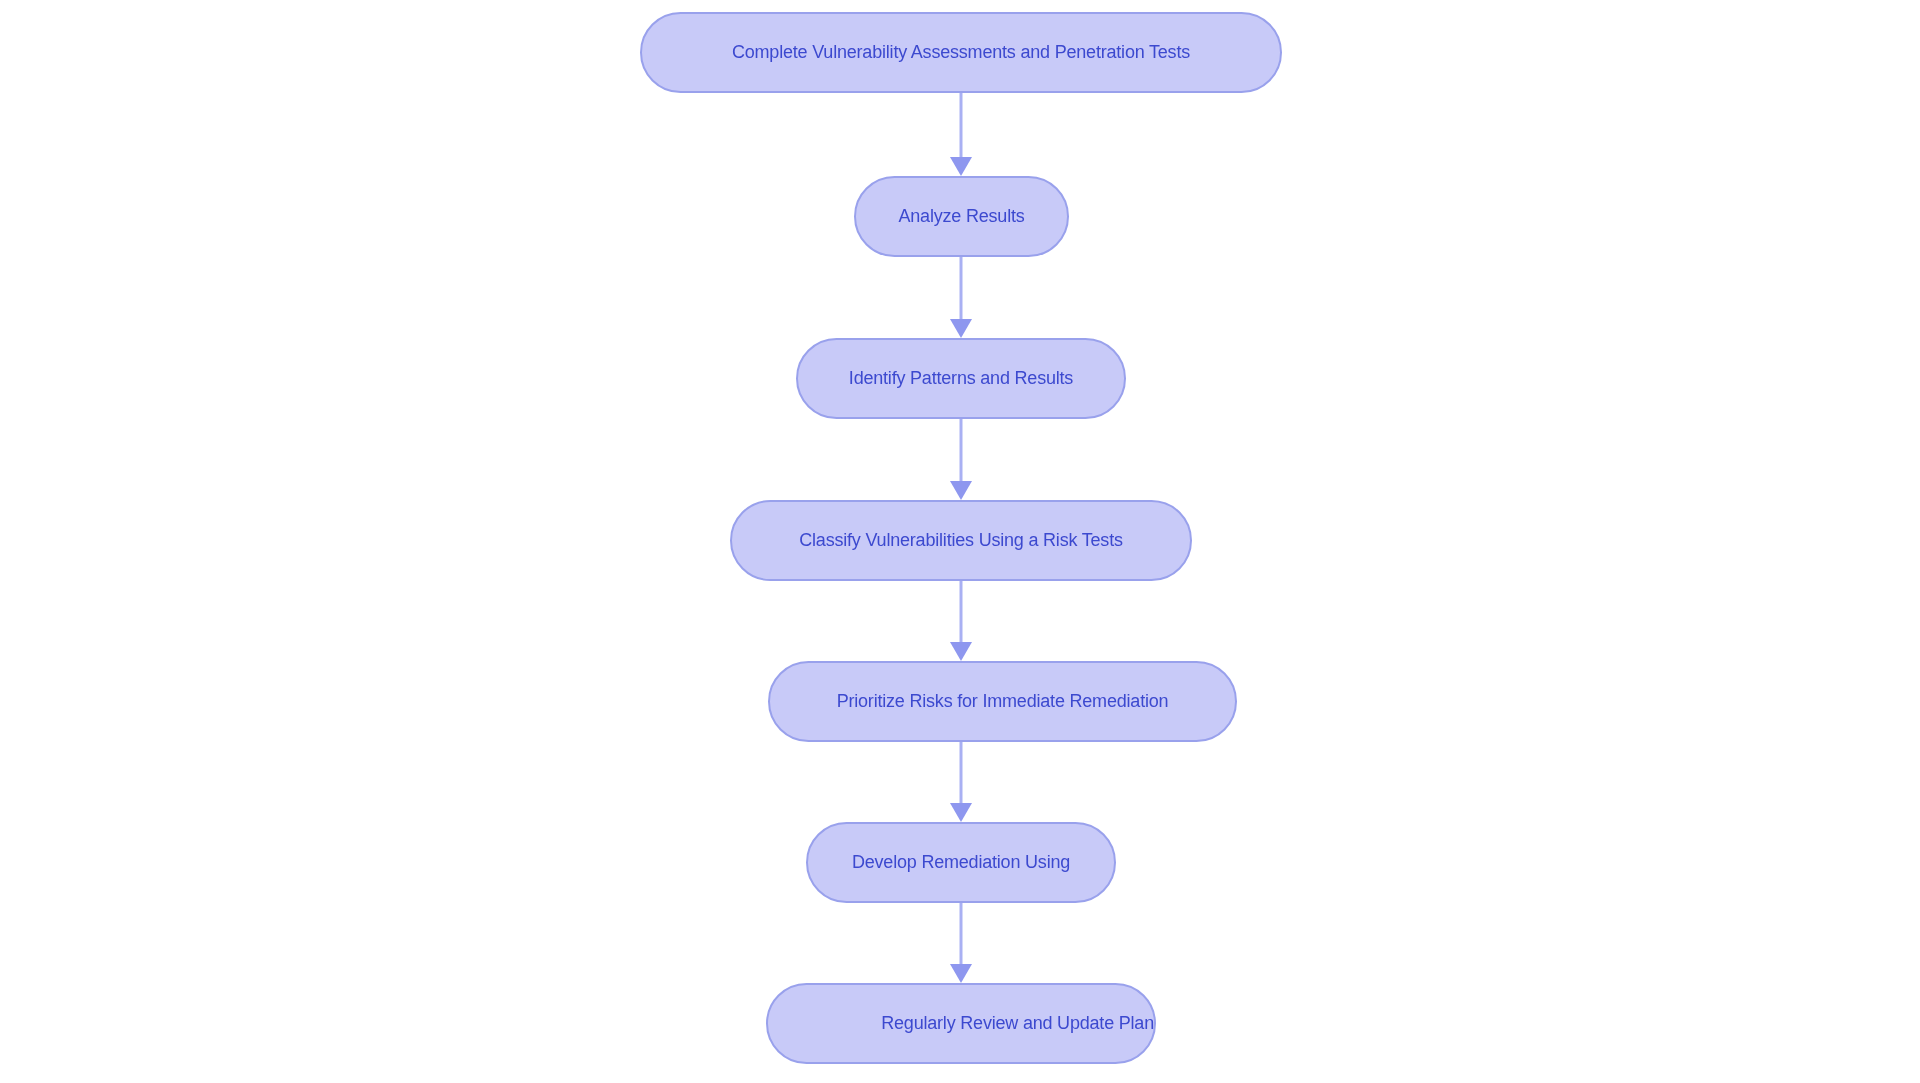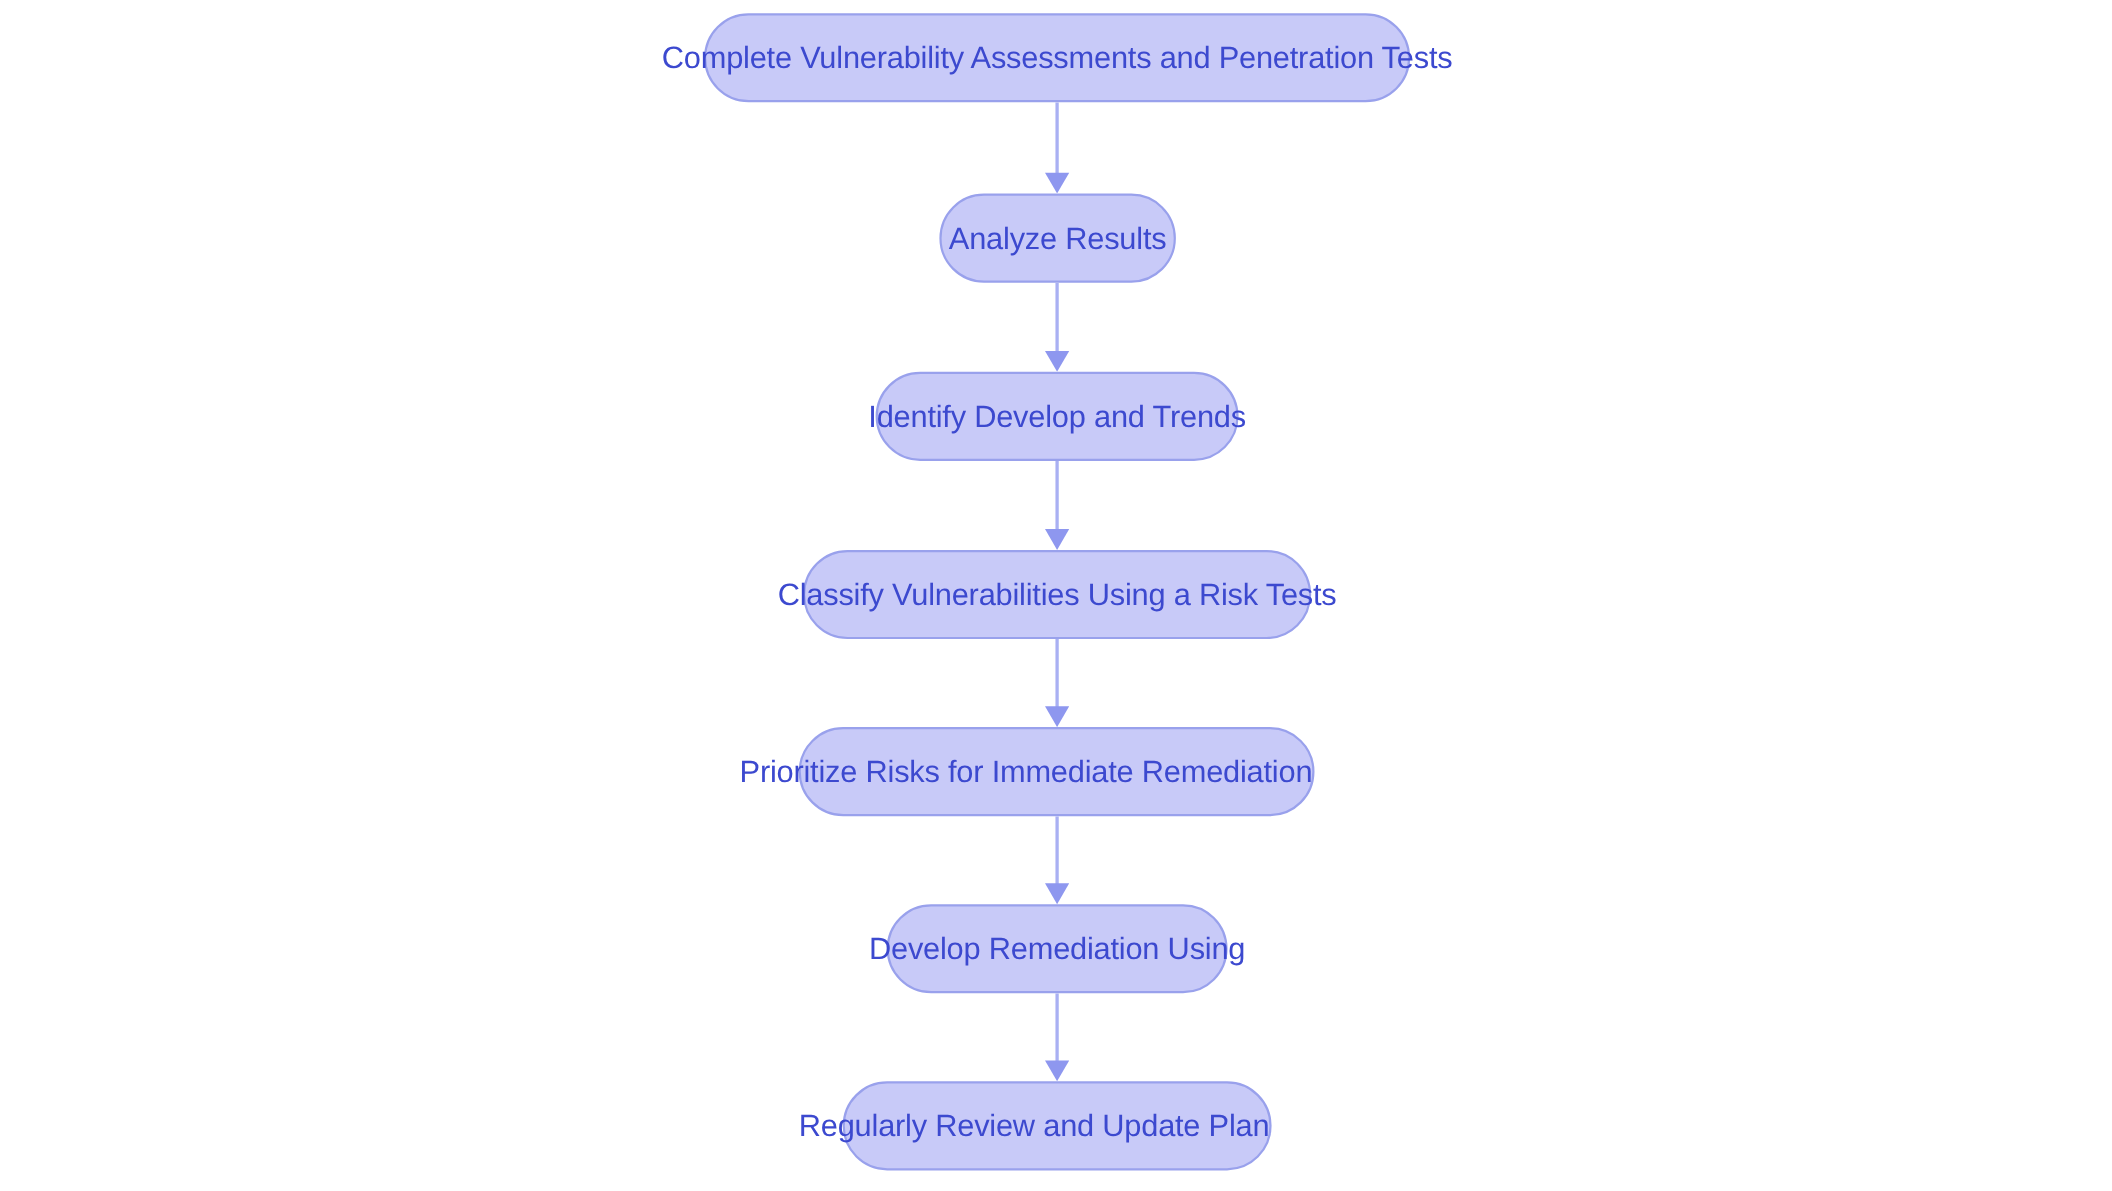--- a/index.html
+++ b/index.html
@@ -19,40 +19,40 @@
     position: absolute;
     height: 81px;
     box-sizing: border-box;
     background: #c8caf8;
     border: 2px solid #99a1ec;
     border-radius: 41px;
     display: flex;
     align-items: center;
     justify-content: center;
     color: #3c49cf;
-    font-size: 28px;
+    font-size: 18px;
     letter-spacing: -0.2px;
   }
   .flow-node span {
     white-space: nowrap;
   }
   .connector {
     position: absolute;
     width: 24px;
     left: 949px;
   }
   .connector svg {
     display: block;
   }
   
   .n1 { top: 12px;  left: 640px; width: 642px; }
   .n2 { top: 176px; left: 854px; width: 215px; }
   .n3 { top: 338px; left: 796px; width: 330px; }
   .n4 { top: 500px; left: 730px; width: 462px; }
-  .n5 { top: 661px; left: 726px; width: 469px; justify-content: flex-end; }
+  .n5 { top: 661px; left: 768px; width: 469px; }
   .n6 { top: 822px; left: 806px; width: 310px; }
   .n7 { top: 983px; left: 766px; width: 390px; justify-content: flex-end; }
   .c1 { top: 93px;  height: 83px; }
   .c2 { top: 257px; height: 81px; }
   .c3 { top: 419px; height: 81px; }
   .c4 { top: 581px; height: 80px; }
   .c5 { top: 742px; height: 80px; }
   .c6 { top: 903px; height: 80px; }
 </style>
 </head>
@@ -76,21 +76,21 @@
   </div>
 
   <div class="connector c2">
     <svg width="24" height="81" viewBox="0 0 24 81" xmlns="http://www.w3.org/2000/svg">
       <line x1="12" y1="0" x2="12" y2="63" stroke="#a9b0f3" stroke-width="3"></line>
       <polygon points="1,62 23,62 12,81" fill="#8e97ef"></polygon>
     </svg>
   </div>
 
   <div class="flow-node n3">
-    <span>Identify Develop and Trends</span>
+    <span>Identify Patterns and Results</span>
   </div>
 
   <div class="connector c3">
     <svg width="24" height="81" viewBox="0 0 24 81" xmlns="http://www.w3.org/2000/svg">
       <line x1="12" y1="0" x2="12" y2="63" stroke="#a9b0f3" stroke-width="3"></line>
       <polygon points="1,62 23,62 12,81" fill="#8e97ef"></polygon>
     </svg>
   </div>
 
   <div class="flow-node n4">

